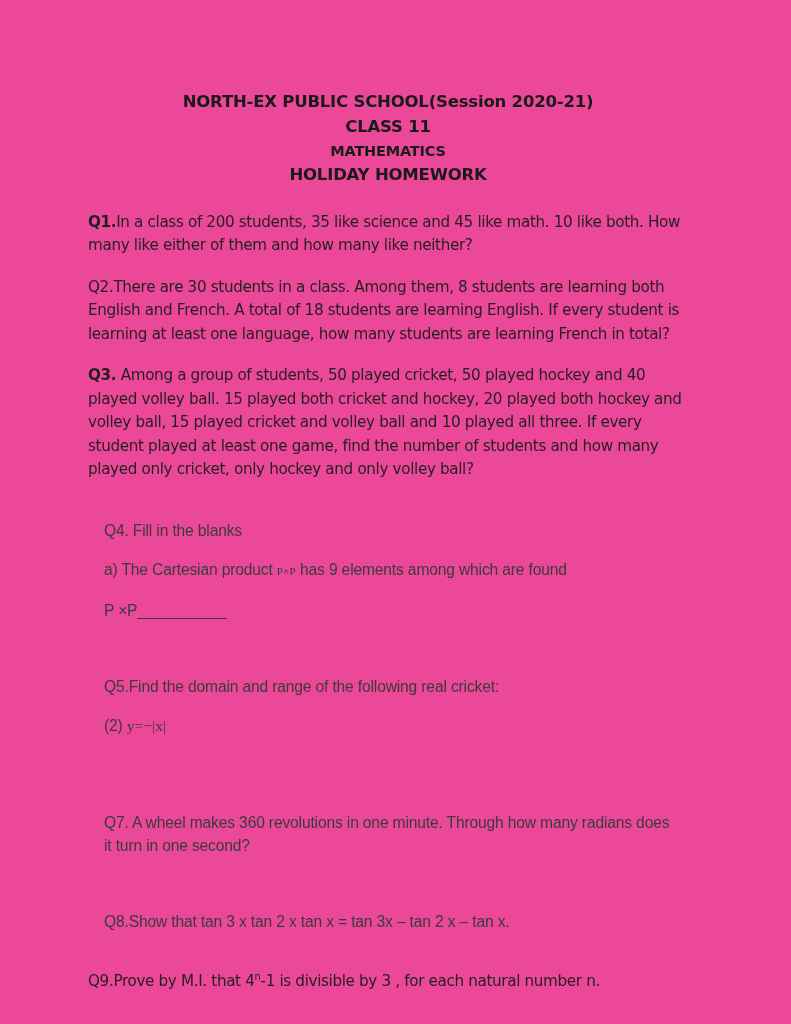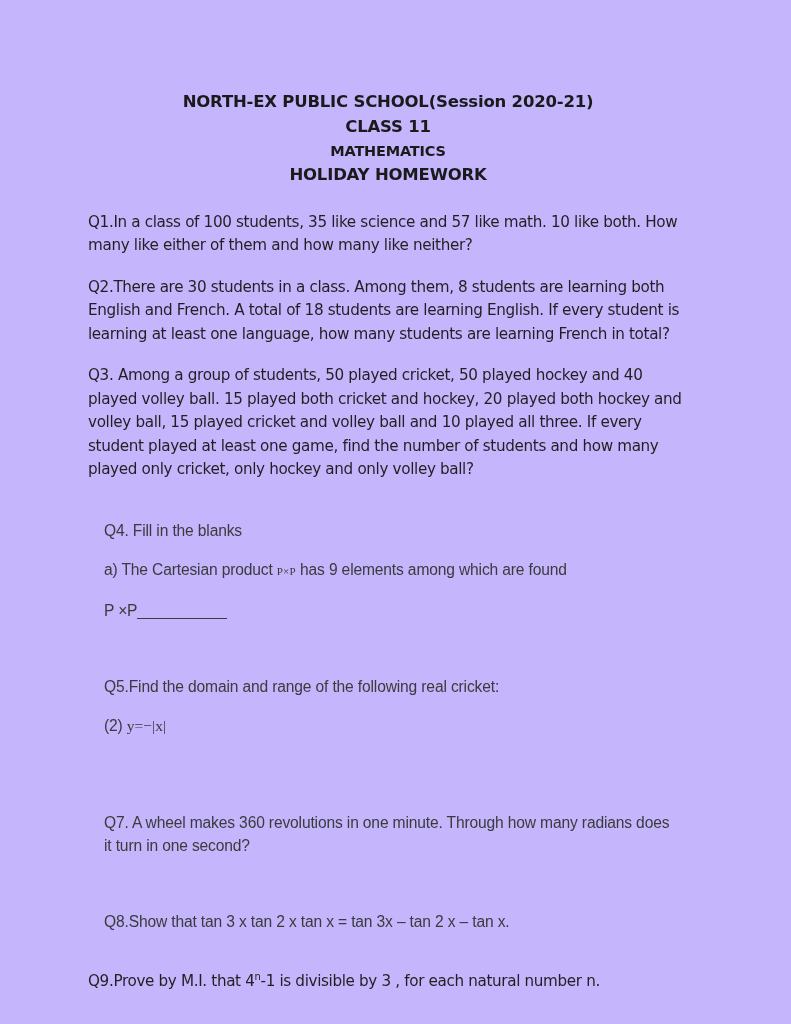--- a/index.html
+++ b/index.html
@@ -16,21 +16,21 @@
     color: #231f20;
     -webkit-font-smoothing: antialiased;
   }
 
   .page {
     position: absolute;
     left: 0;
     top: 0;
     width: 791px;
     height: 1024px;
-    background: #c4b5fd;
+    background: #ec4899;
   }
 
   .content {
     position: absolute;
     left: 88px;
     top: 90px;
     width: 600px;
   }
 
   
@@ -56,21 +56,21 @@
   
   .qa {
     font-family: "DejaVu Sans", sans-serif;
     font-size: 15.2px;
     line-height: 23.5px;
     letter-spacing: -0.35px;
     color: #231f20;
     margin: 0;
   }
   .qa b, .qa .bold {
-    font-weight: normal;
+    font-weight: bold;
   }
 
   
   .qb {
     font-family: "Liberation Sans", sans-serif;
     font-size: 15.6px;
     line-height: 23px;
     letter-spacing: -0.15px;
     color: #3b3b3b;
     margin: 16px;
@@ -126,21 +126,21 @@
 
     <div class="title-block">
       <div class="title-line">NORTH-EX PUBLIC SCHOOL(Session 2020-21)</div>
       <div class="title-line">CLASS 11</div>
       <div class="title-line small">MATHEMATICS</div>
       <div class="title-line">HOLIDAY HOMEWORK</div>
     </div>
 
     <div class="gap-xl"></div>
 
-    <p class="qa"><span class="bold">Q1.</span><span>In a class of 100 students, 35 like science and 57 like math. 10 like both. How many like either of them and how many like neither?</span></p>
+    <p class="qa"><span class="bold">Q1.</span><span>In a class of 200 students, 35 like science and 45 like math. 10 like both. How many like either of them and how many like neither?</span></p>
 
     <div class="gap-md"></div>
 
     <p class="qa"><span>Q2.</span><span>There are 30 students in a class. Among them, 8 students are learning both English and French. A total of 18 students are learning English. If every student is learning at least one language, how many students are learning French in total?</span></p>
 
     <div class="gap-md"></div>
 
     <p class="qa"><span class="bold">Q3.</span><span> Among a group of students, 50 played cricket, 50 played hockey and 40 played volley ball. 15 played both cricket and hockey, 20 played both hockey and volley ball, 15 played cricket and volley ball and 10 played all three. If every student played at least one game, find the number of students and how many played only cricket, only hockey and only volley ball?</span></p>
 
     <div class="gap-lg"></div>

